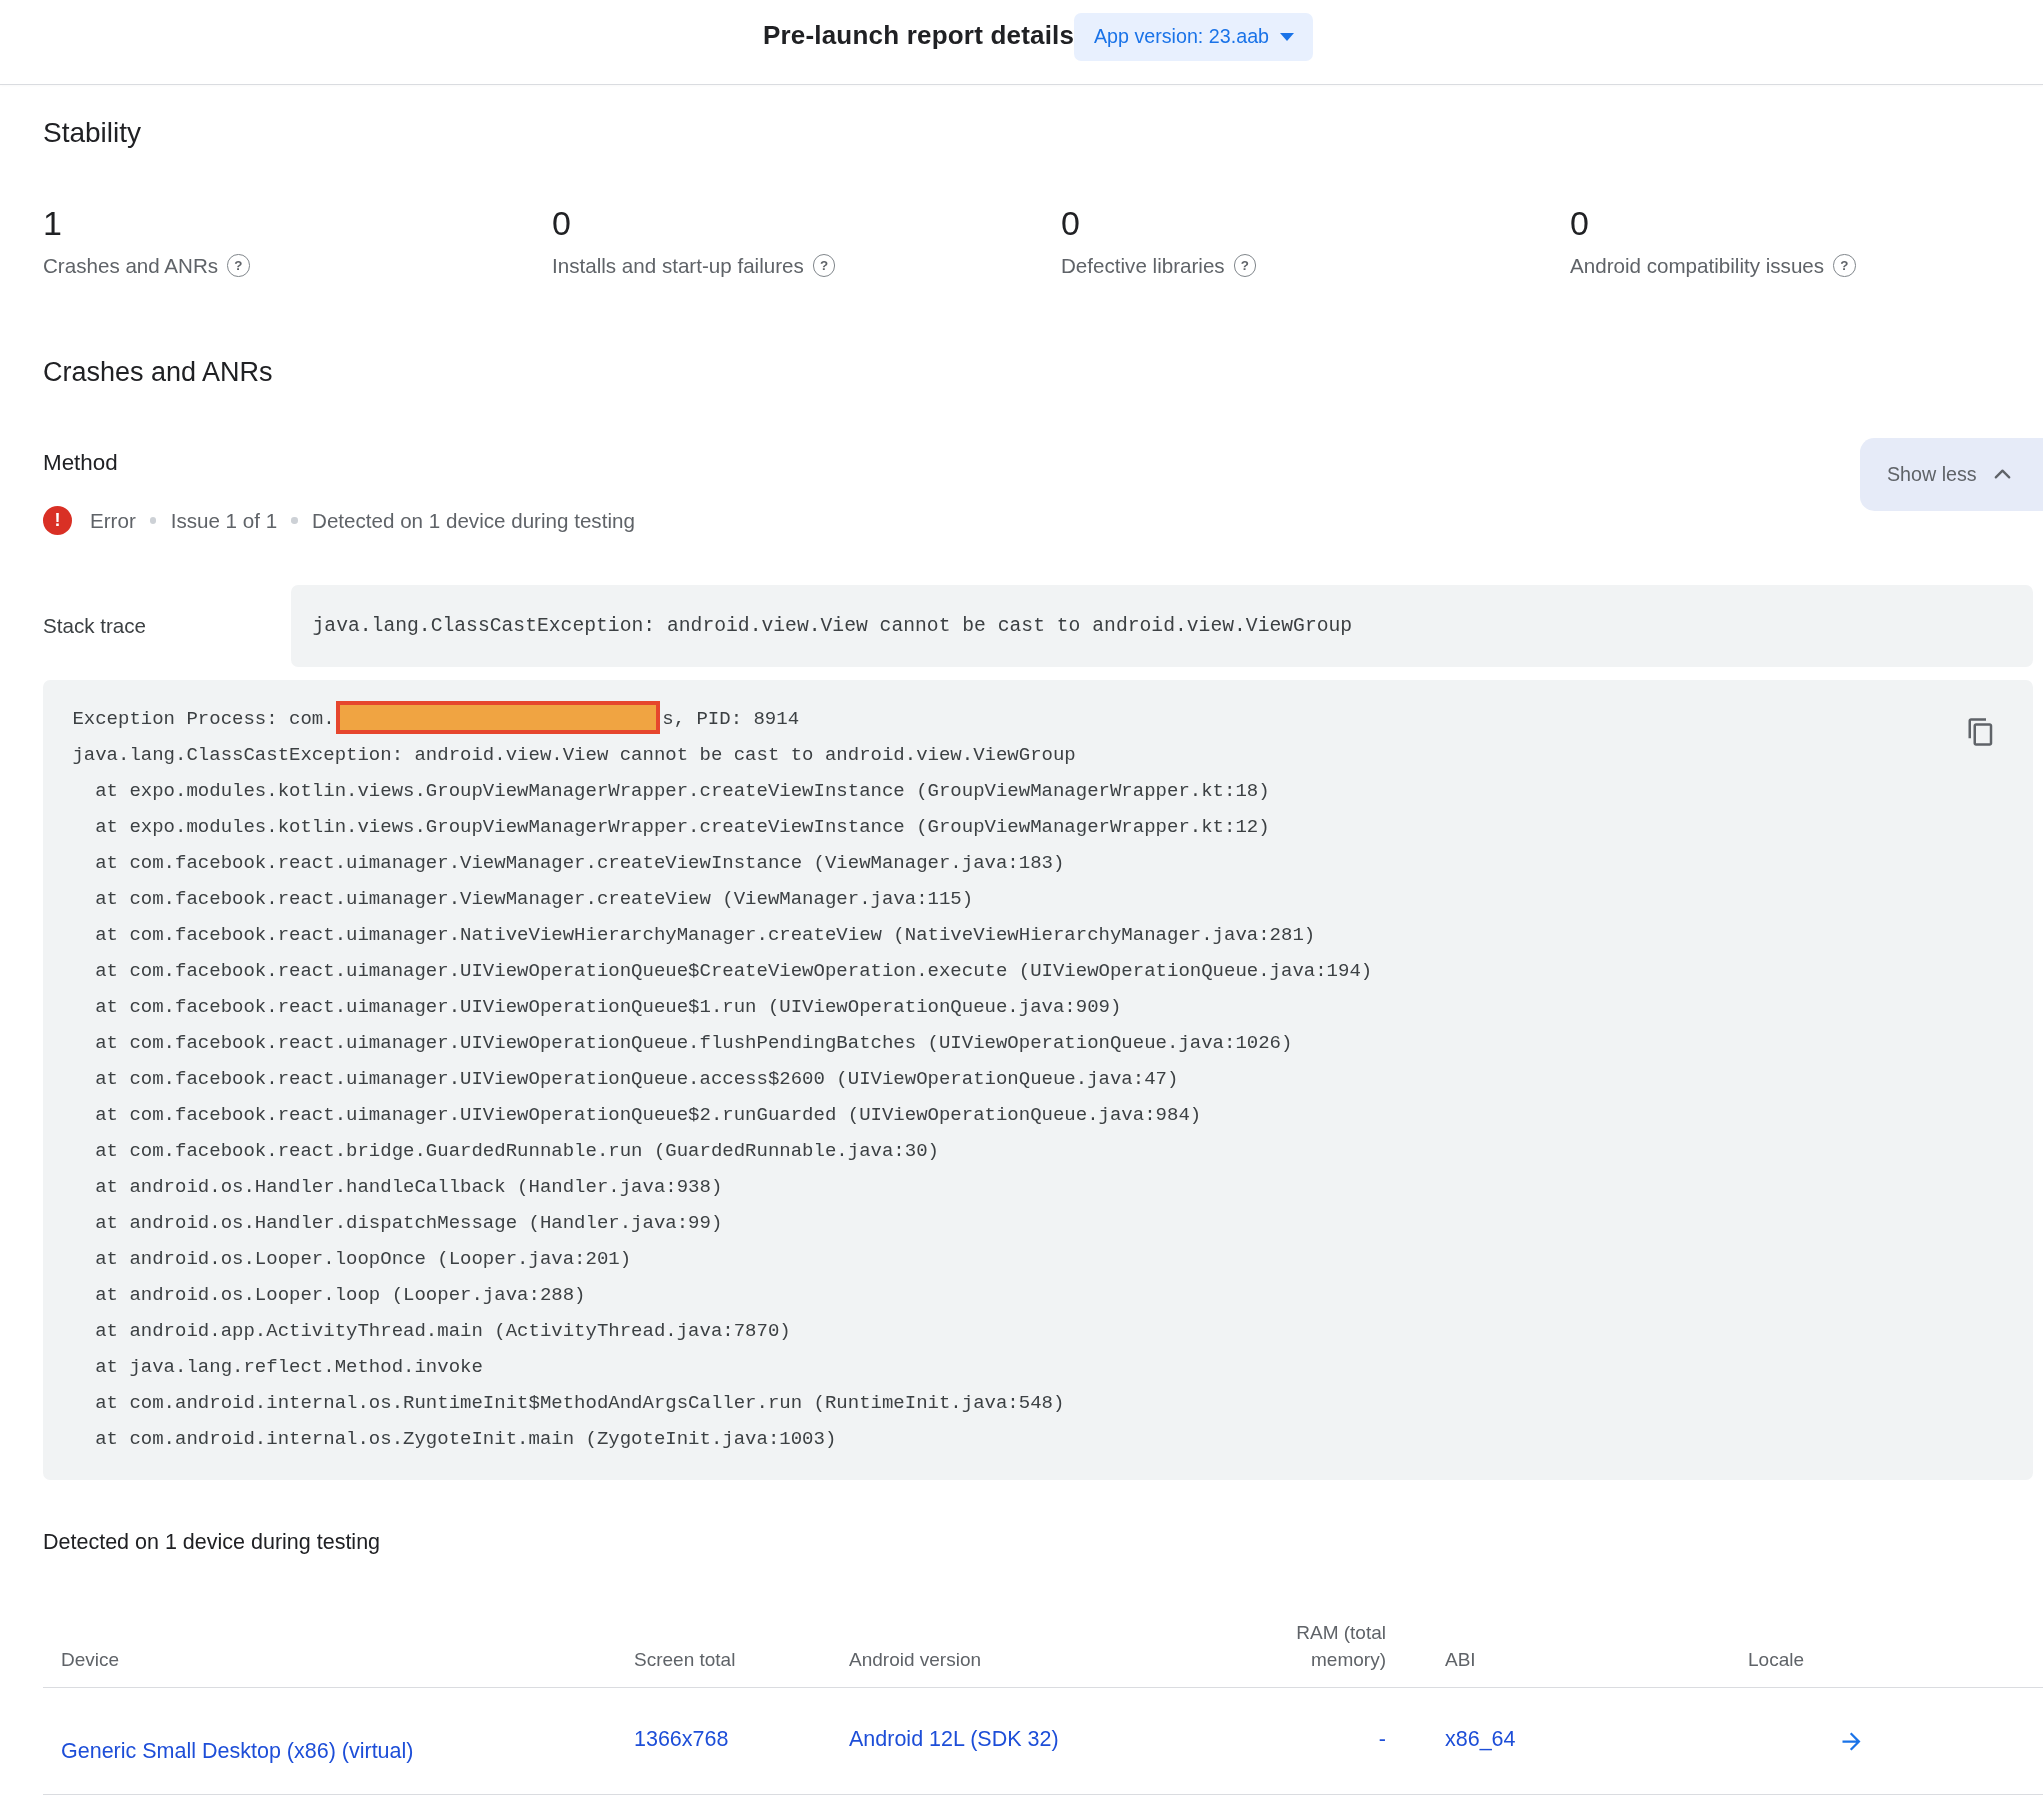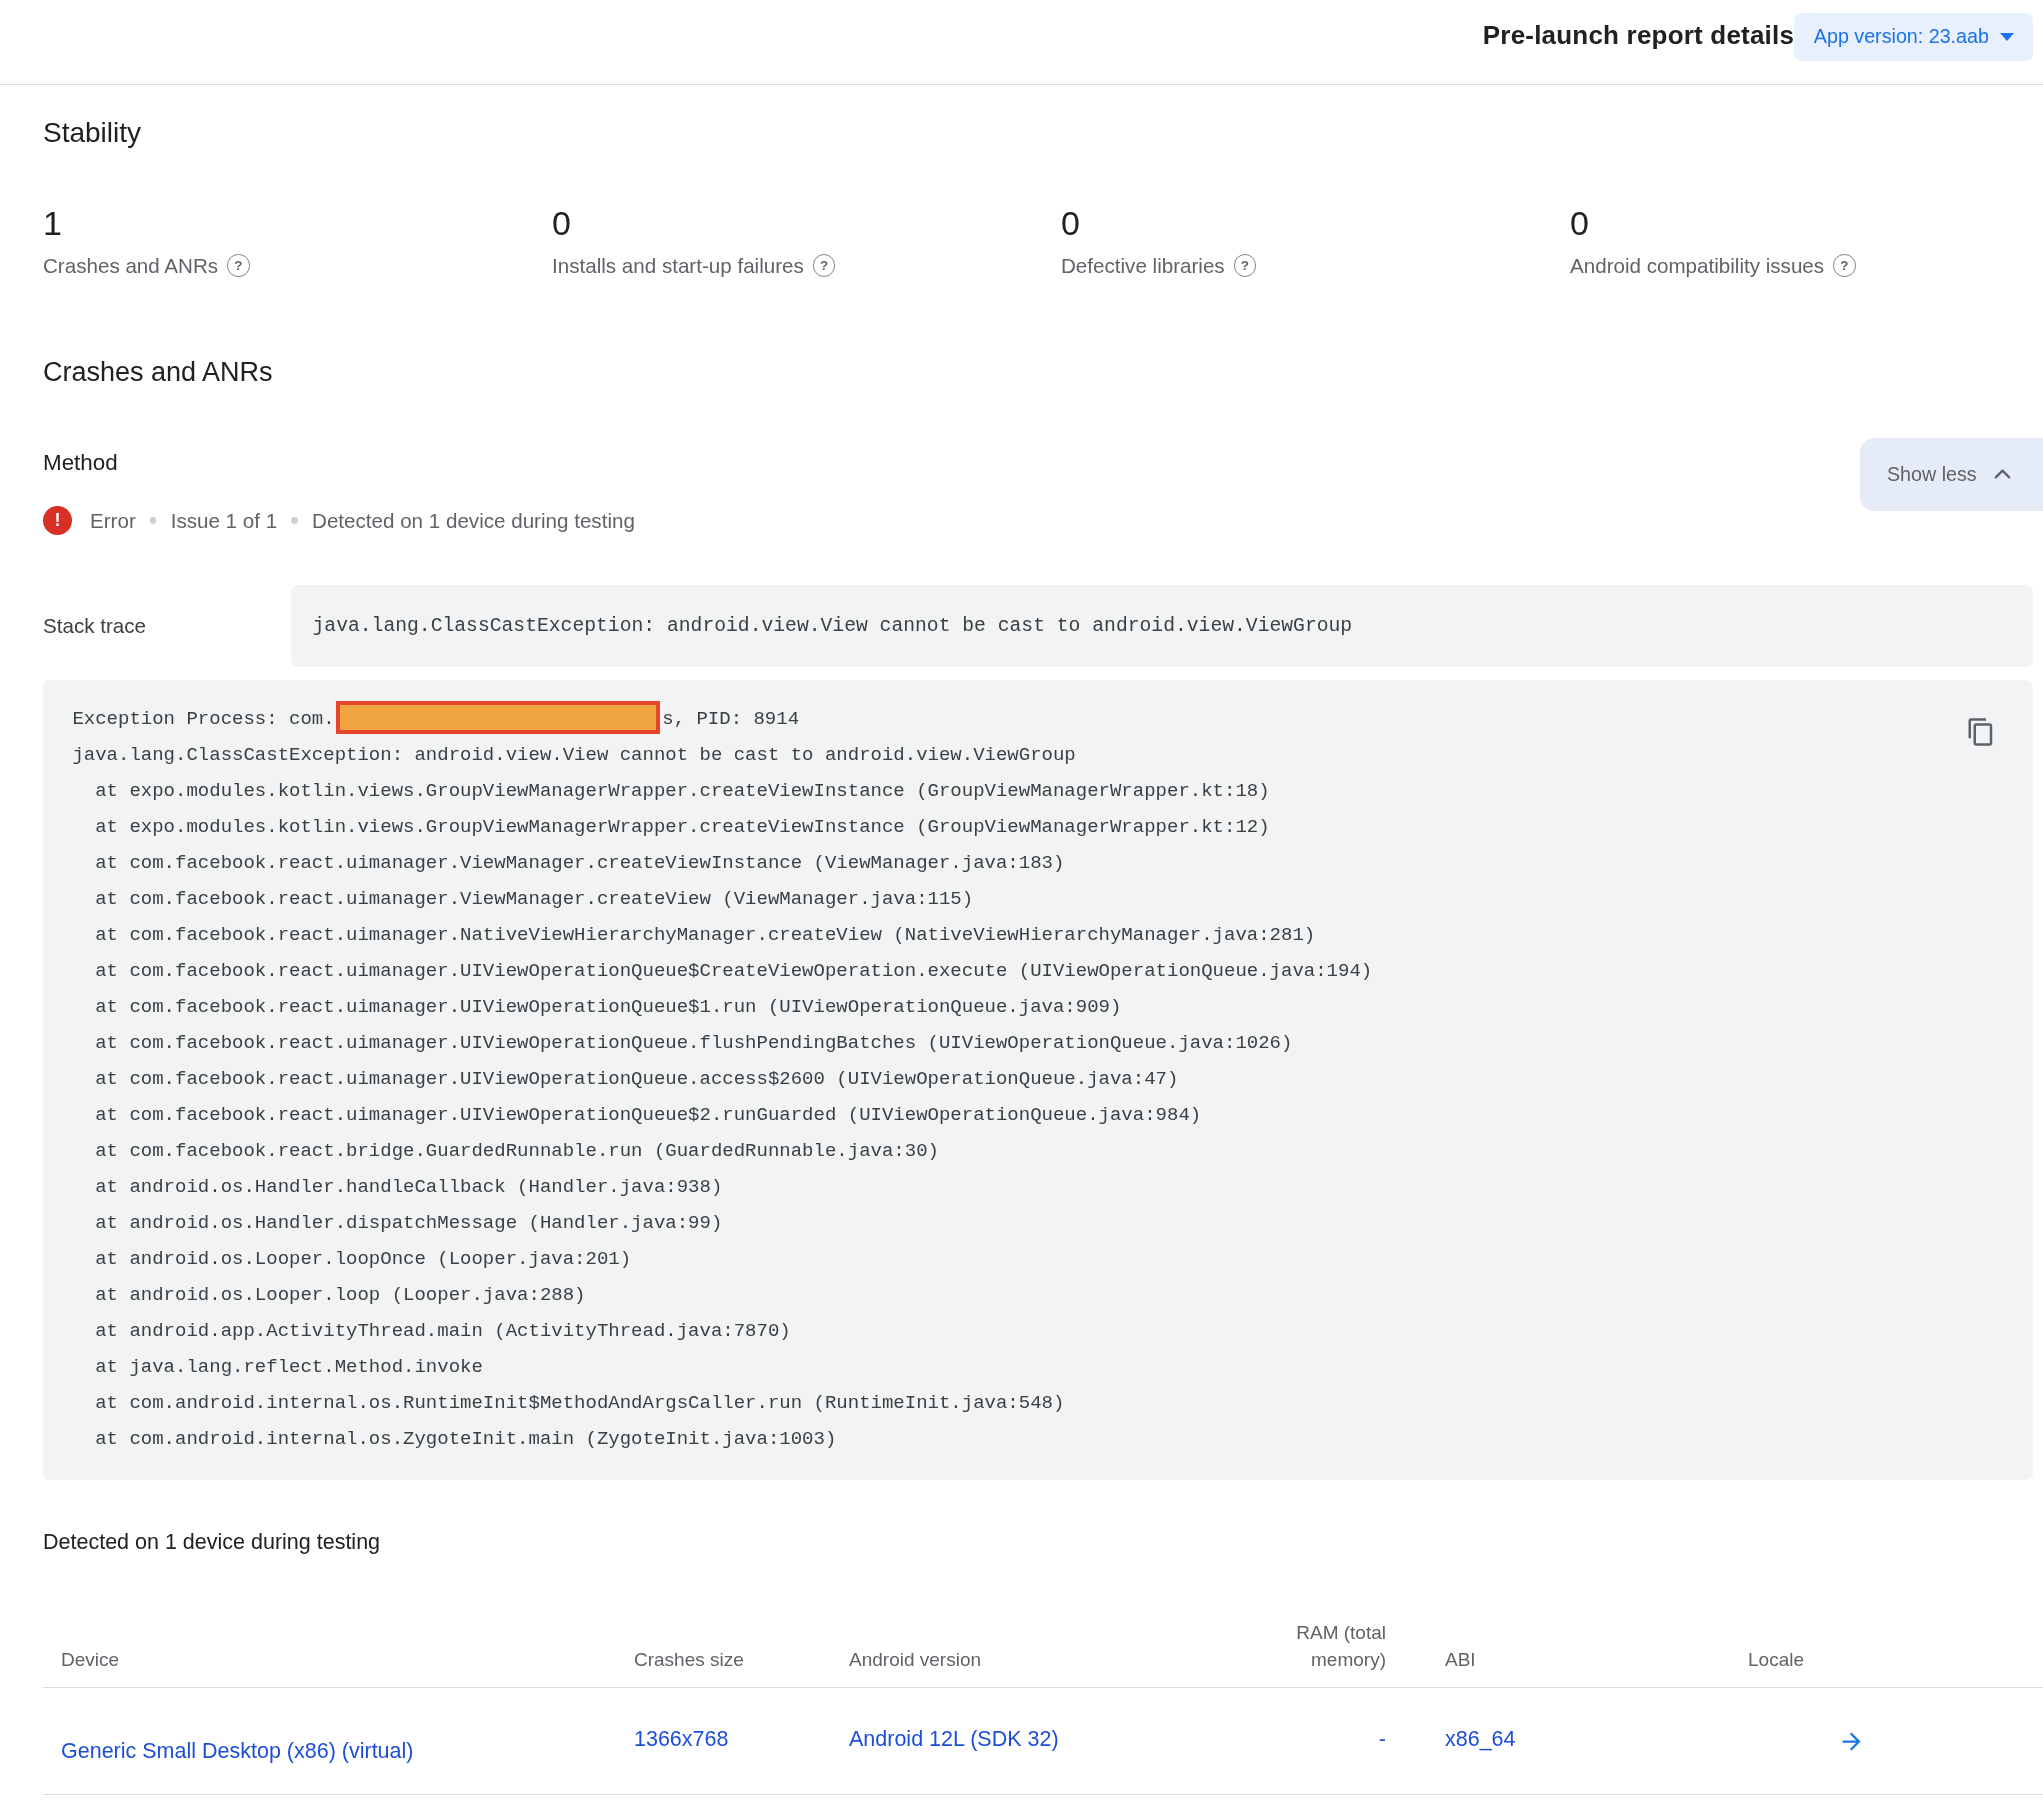--- a/index.html
+++ b/index.html
@@ -1,20 +1,20 @@
 <!DOCTYPE html>
 <html style="font-size:14.3px"><head>
 <meta charset="utf-8">
 <style>
   html,body{margin:0;padding:0;background:#fff;}
   body{width:2044px;min-height:1811px;font-family:"Liberation Sans",sans-serif;color:#202124;position:relative;}
   *{box-sizing:border-box;}
 
   
-  .page-header{display:flex;justify-content:flex-end;align-items:flex-start;
+  .page-header{display:flex;justify-content:center;align-items:flex-start;
     padding:12.5px 10.7px 0 43px;height:85px;border-bottom:0.9px solid #dadce0;
     box-shadow:0 0.9px 2.7px rgba(60,64,67,0.06);}
   .page-title{font-size:26px;font-weight:700;margin:7.2px 0 0 0;letter-spacing:0.2px;}
   .chip{display:inline-flex;align-items:center;gap:10.7px;background:#e8f0fe;color:#1a73e8;
     border:none;border-radius:7.2px;font-family:inherit;font-size:19.7px;padding:12.5px 19.7px;cursor:pointer;}
   .caret{width:0;height:0;border-left:7.2px solid transparent;border-right:7.2px solid transparent;
     border-top:8px solid #1a73e8;display:inline-block;}
 
   main{padding:0 10.7px 0 43px;}
 
@@ -171,21 +171,21 @@
           <path d="M16 1H4c-1.1 0-2 .9-2 2v14h2V3h12V1zm3 4H8c-1.1 0-2 .9-2 2v14c0 1.1.9 2 2 2h11c1.1 0 2-.9 2-2V7c0-1.1-.9-2-2-2zm0 16H8V7h11v14z"></path>
         </svg>
     </button>
   </div>
 
   <p class="detected-label">Detected on 1 device during testing</p>
 
   <div class="device-table">
     <div class="t-grid t-head">
       <div class="cell first">Device</div>
-      <div class="cell">Crashes size</div>
+      <div class="cell">Screen total</div>
       <div class="cell">Android version</div>
       <div class="cell ram">RAM (total memory)</div>
       <div class="cell abi">ABI</div>
       <div class="cell">Locale</div>
       <div class="cell"></div>
     </div>
     <div class="t-grid t-row">
       <div class="cell first">Generic Small Desktop (x86) (virtual)</div>
       <div class="cell">1366x768</div>
       <div class="cell">Android 12L (SDK 32)</div>

